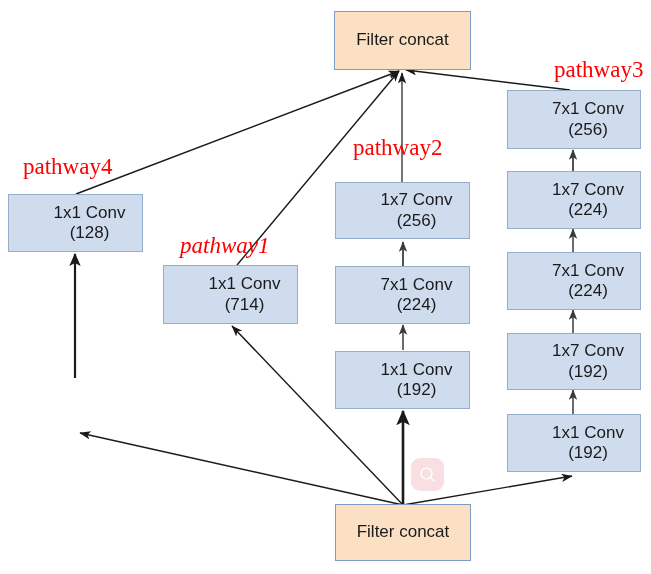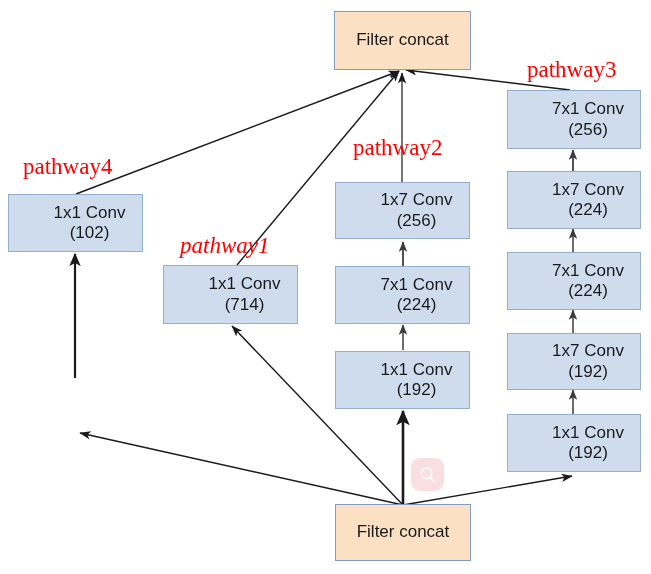--- a/index.html
+++ b/index.html
@@ -144,21 +144,21 @@
   <div class="node concat" style="left:334px; top:11px; width:137px; height:59px;">
     <span class="l1">Filter concat</span>
   </div>
 
   <div class="node concat" style="left:335px; top:504px; width:136px; height:57px;">
     <span class="l1">Filter concat</span>
   </div>
 
   <div class="node conv" style="left:8px; top:194px; width:135px; height:58px;">
     <span class="l1">1x1 Conv</span>
-    <span class="l2">(102)</span>
+    <span class="l2">(128)</span>
   </div>
 
   <div class="node conv" style="left:163px; top:265px; width:135px; height:59px;">
     <span class="l1">1x1 Conv</span>
     <span class="l2">(714)</span>
   </div>
 
   <div class="node conv" style="left:335px; top:182px; width:135px; height:57px;">
     <span class="l1">1x7 Conv</span>
     <span class="l2">(256)</span>
@@ -189,21 +189,21 @@
     <span class="l2">(192)</span>
   </div>
   <div class="node conv" style="left:507px; top:414px; width:134px; height:58px;">
     <span class="l1">1x1 Conv</span>
     <span class="l2">(192)</span>
   </div>
 
   <div class="pathway-label" style="left:23px; top:155px;">pathway4</div>
   <div class="pathway-label" style="left:180px; top:234px;font-style:italic;">pathway1</div>
   <div class="pathway-label" style="left:353px; top:136px;">pathway2</div>
-  <div class="pathway-label" style="left:527px; top:58px;">pathway3</div>
+  <div class="pathway-label" style="left:554px; top:58px;">pathway3</div>
 
   <div class="watermark" style="left:411px; top:458px;">
     <svg width="20" height="20" viewBox="0 0 20 20">
       <circle cx="8.5" cy="8.5" r="5.4" fill="none" stroke="#ffffff" stroke-width="1.4"></circle>
       <line x1="12.4" y1="12.4" x2="16.2" y2="16.2" stroke="#ffffff" stroke-width="1.4" stroke-linecap="round"></line>
     </svg>
   </div>
 
 </div>
 

